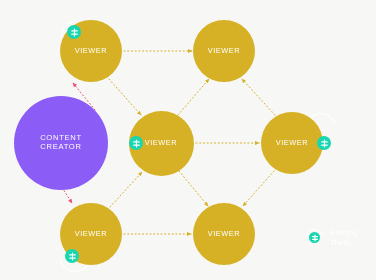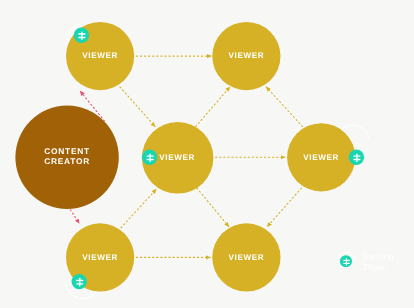--- a/index.html
+++ b/index.html
@@ -29,34 +29,34 @@
   .node {
     position: absolute;
     border-radius: 50%;
     display: flex;
     align-items: center;
     justify-content: center;
     box-sizing: border-box;
   }
   .node-label {
     color: #ffffff;
-    font-weight: bold;
+    font-weight: normal;
     letter-spacing: 0.55px;
     text-align: center;
     line-height: 1.15;
     user-select: none;
   }
   .node-viewer {
     background: #d6b126;
   }
   .node-viewer .node-label {
     font-size: 7.4px;
   }
   .node-creator {
-    background: #a16207;
+    background: #8b5cf6;
   }
   .node-creator .node-label {
     font-size: 7.6px;
     letter-spacing: 0.7px;
   }
   .badge {
     position: absolute;
     border-radius: 50%;
     background: #17d6b0;
     display: flex;

